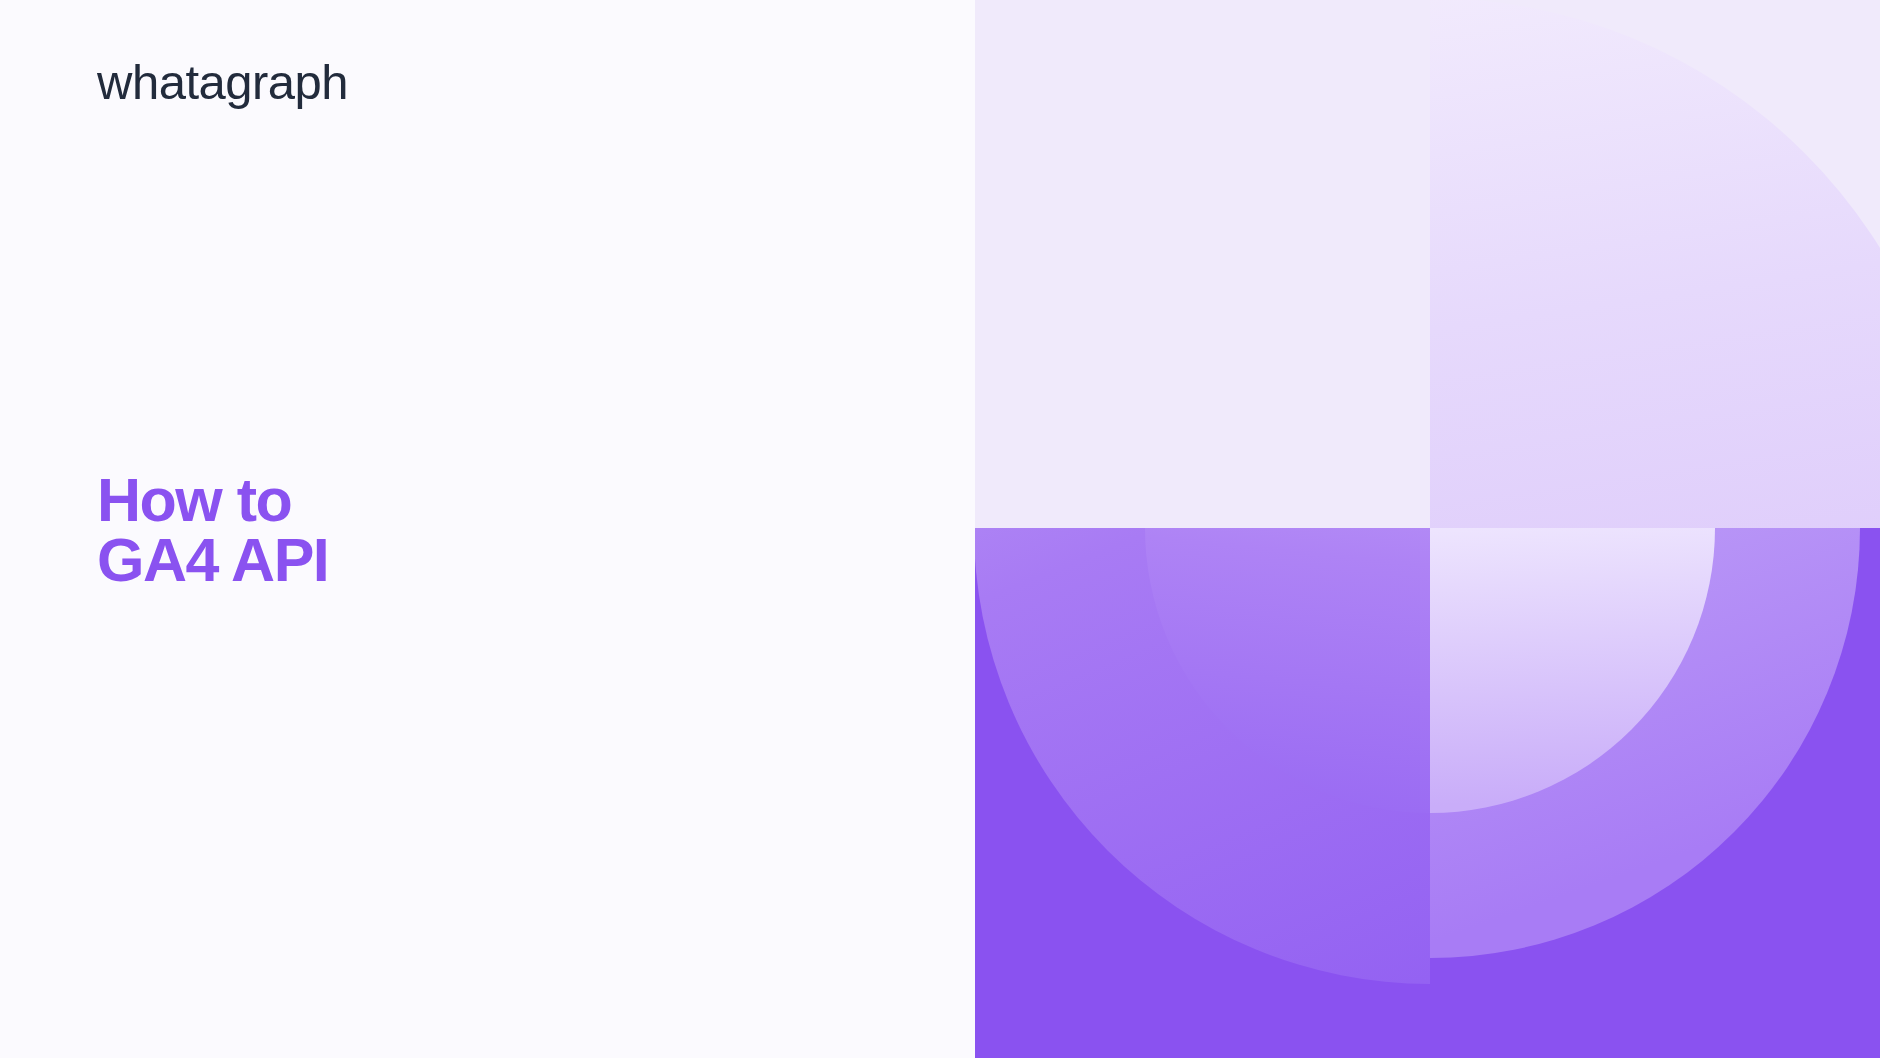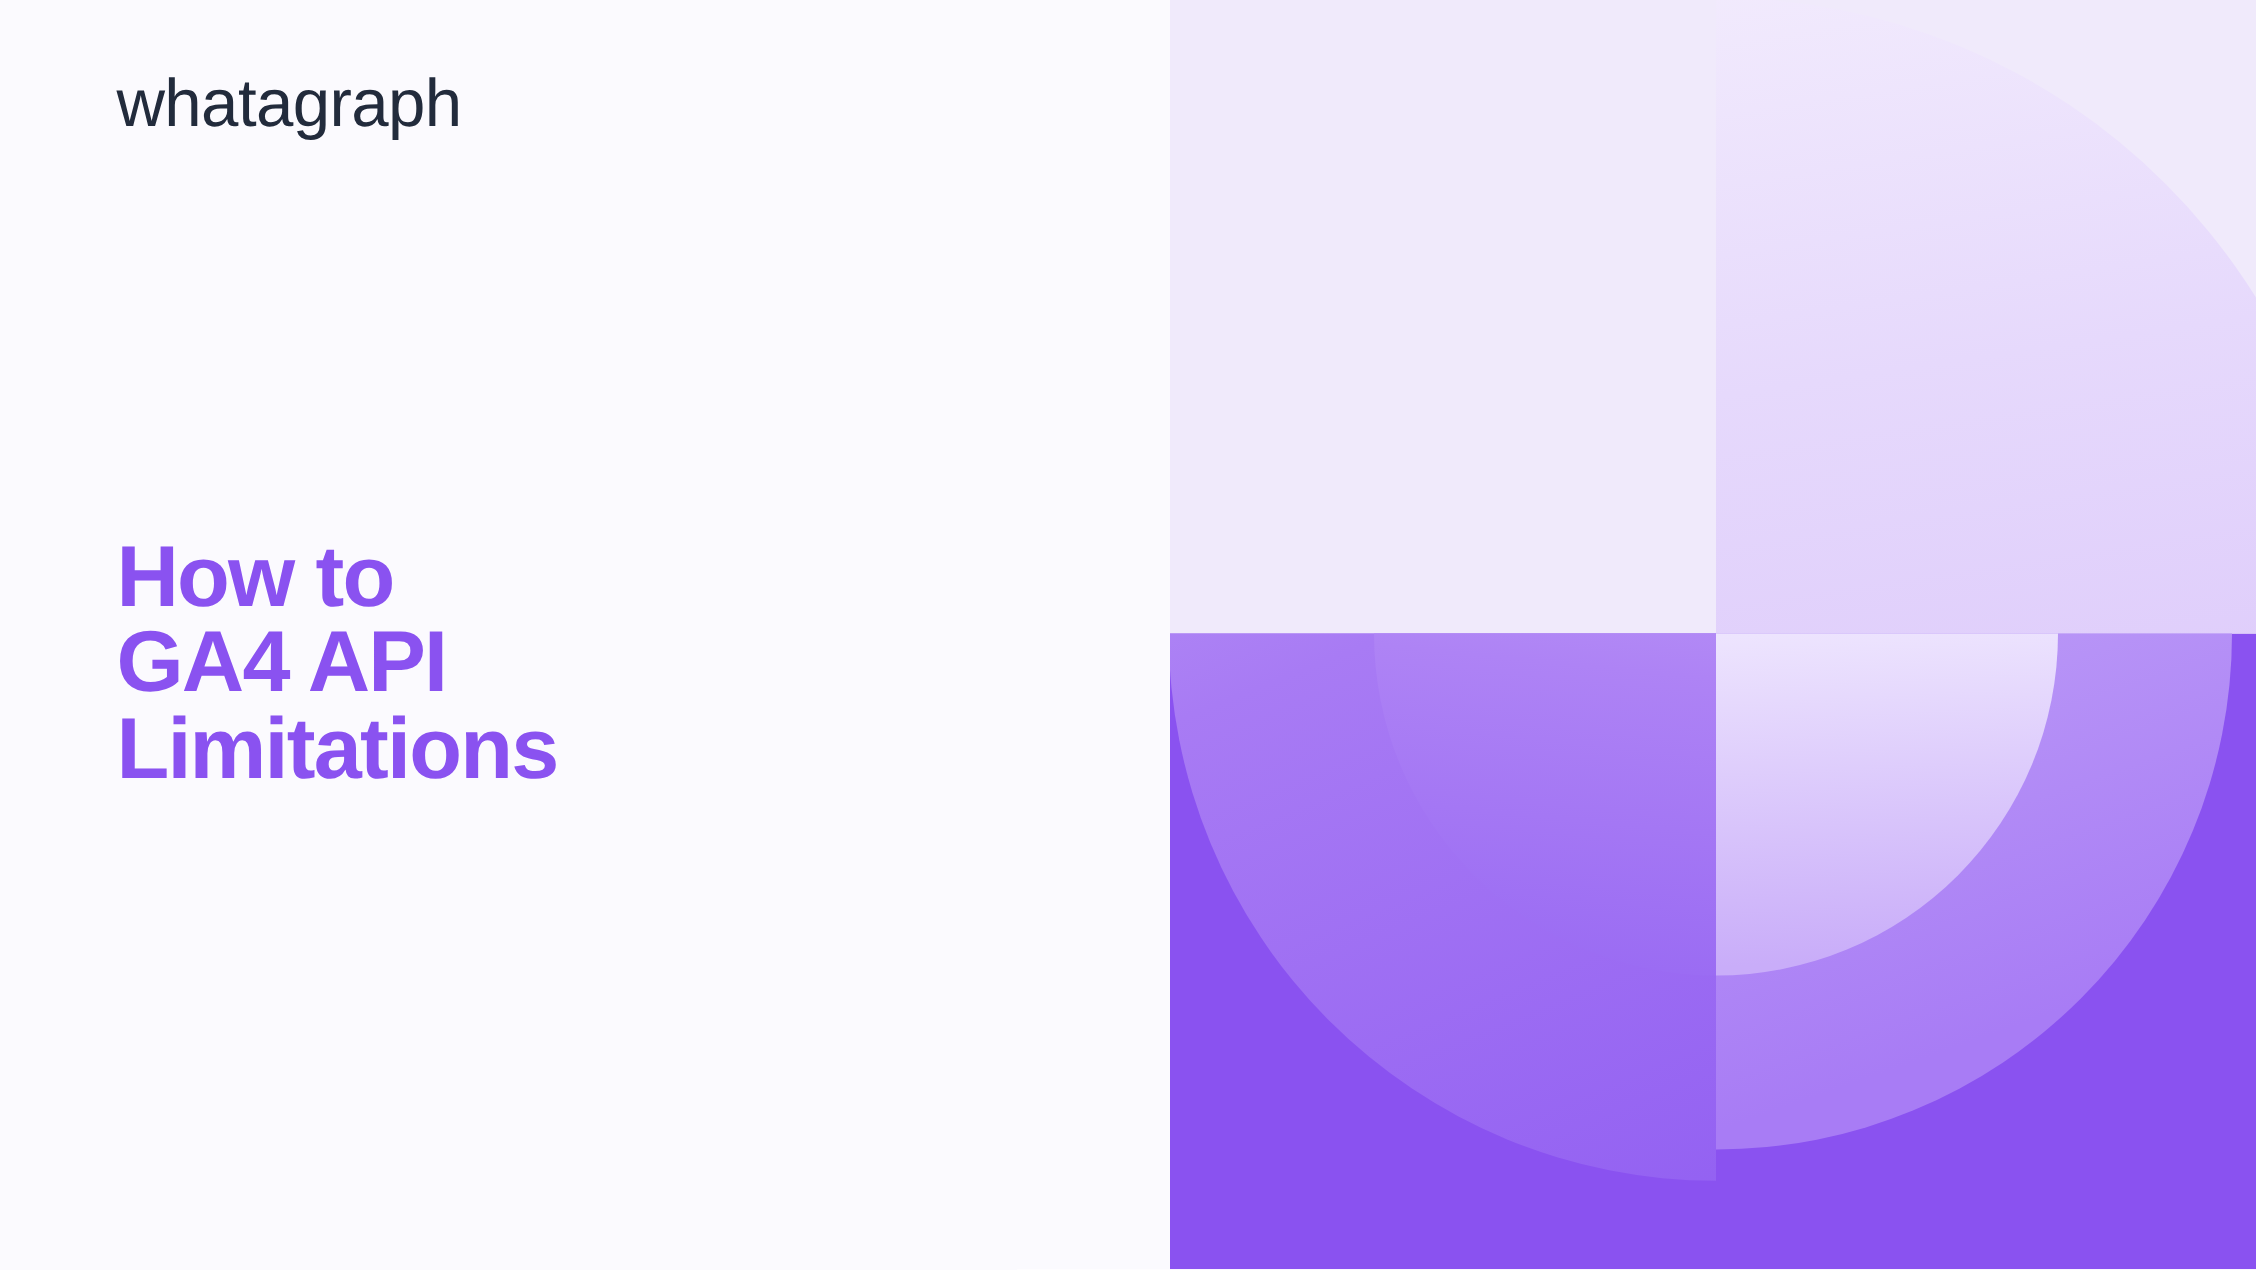--- a/index.html
+++ b/index.html
@@ -24,34 +24,34 @@
     left: 0; top: 0;
     width: 975px;
     height: 1058px;
     background: #FBFAFE;
   }
   #logo {
     position: absolute;
     left: 97px;
     top: 58px;
     font-family: "Liberation Sans", sans-serif;
-    font-size: 56px;
+    font-size: 49px;
     font-weight: 300;
     letter-spacing: -0.5px;
     color: #222b3c;
     line-height: 1;
     white-space: nowrap;
   }
   #headline {
     position: absolute;
     left: 97px;
-    top: 446px;
+    top: 470px;
     width: 700px;
     font-family: "Liberation Sans", sans-serif;
-    font-size: 72px;
+    font-size: 61px;
     font-weight: bold;
     line-height: 0.99;
     letter-spacing: -1.5px;
     color: #8A52F0;
   }
   #headline .hl-line { display: block; white-space: nowrap; }
 
   
   #graphic {
     position: absolute;
@@ -68,21 +68,20 @@
 
 <div id="page">
 
   <div id="left-pane">
 
     <div id="logo">whatagraph</div>
 
     <div id="headline">
       <span class="hl-line">How to</span>
       <span class="hl-line">GA4 API</span>
-      <span class="hl-line">Limitations</span>
     </div>
 
   </div>
 
   <div id="graphic">
     <svg width="905" height="1058" viewBox="0 0 905 1058" xmlns="http://www.w3.org/2000/svg">
       <defs>
 
         <linearGradient id="gTR" x1="0" y1="0" x2="0.15" y2="1">
           <stop offset="0%" stop-color="#F4EEFD"></stop>

